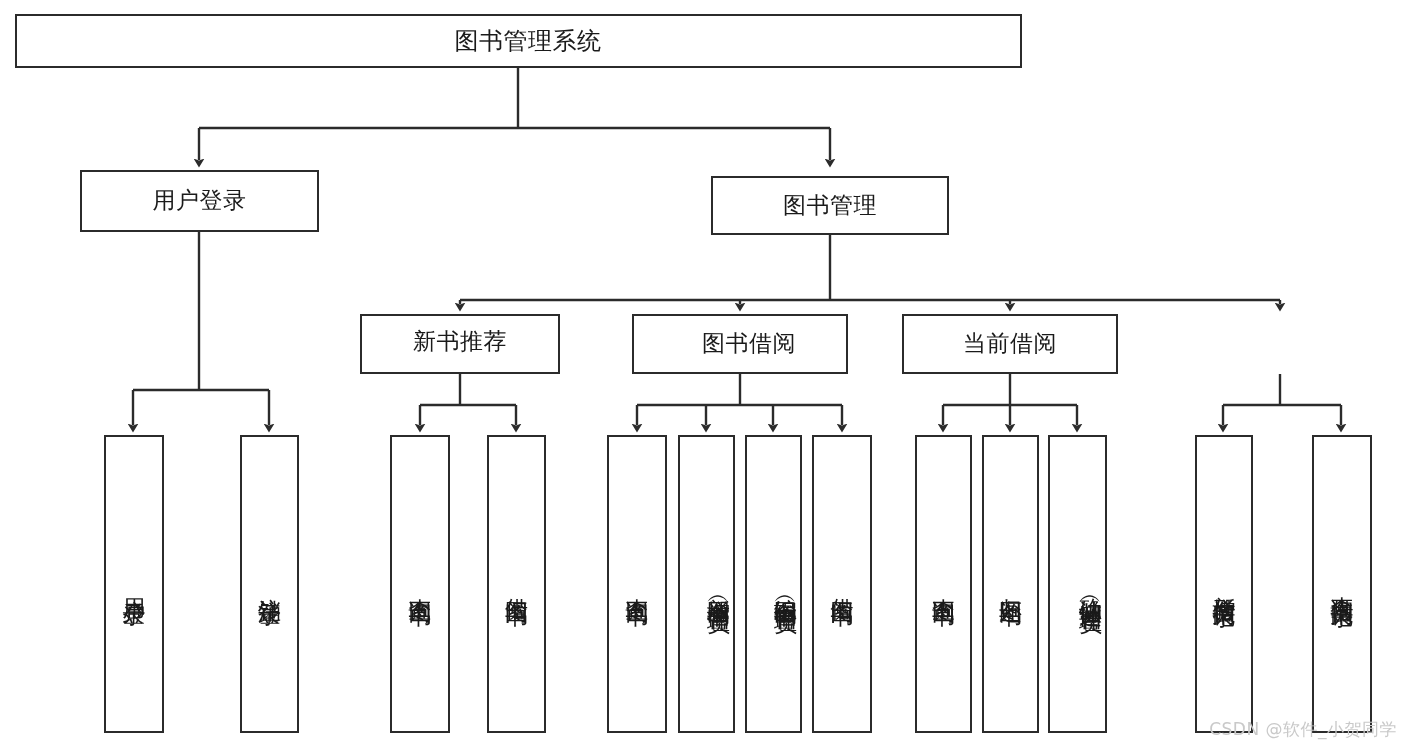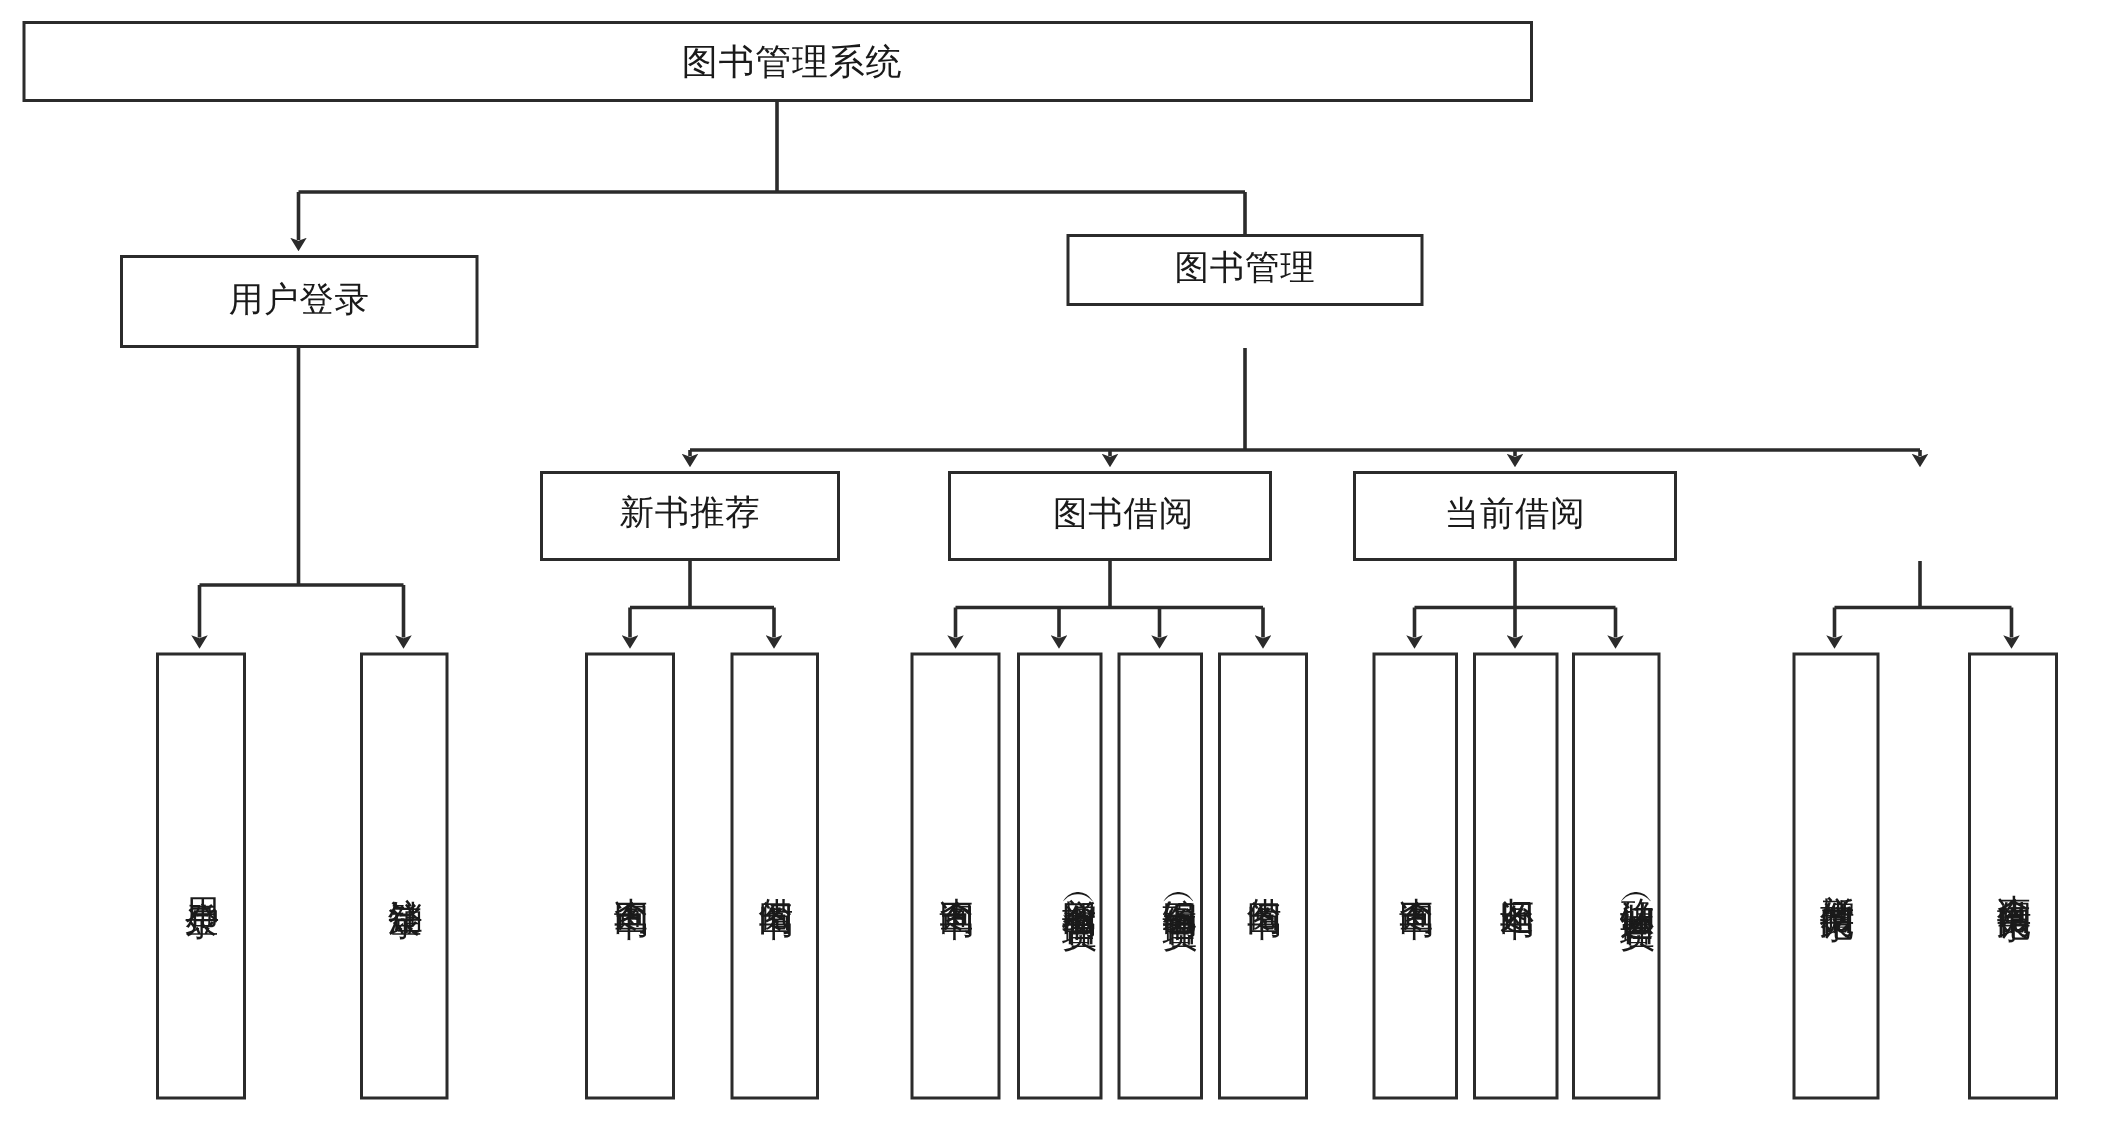--- a/index.html
+++ b/index.html
@@ -127,21 +127,21 @@
     </g>
   </svg>
 
   <div class="node horiz root" style="left:15px; top:14px; width:1007px; height:54px;padding-left:19px;">
     <span>图书管理系统</span>
   </div>
 
   <div class="node horiz" style="left:80px; top:170px; width:239px; height:62px;">
     <span>用户登录</span>
   </div>
-  <div class="node horiz" style="left:711px; top:156px; width:238px; height:48px;">
+  <div class="node horiz" style="left:711px; top:176px; width:238px; height:59px;">
     <span>图书管理</span>
   </div>
 
   <div class="node horiz" style="left:360px; top:314px; width:200px; height:60px;font-family:Liberation Mono, monospace;">
     <span>新书推荐</span>
   </div>
   <div class="node horiz" style="left:632px; top:314px; width:216px; height:60px;padding-left:18px;">
     <span>图书借阅</span>
   </div>
   <div class="node horiz" style="left:902px; top:314px; width:216px; height:60px;">
@@ -185,14 +185,15 @@
     <span>确认归还（管理员）</span>
   </div>
 
   <div class="node vert mid" style="left:1195px; top:435px; width:58px; height:298px;">
     <span>新增借阅记录</span>
   </div>
   <div class="node vert mid" style="left:1312px; top:435px; width:60px; height:298px;">
     <span>查询借阅记录</span>
   </div>
 
+  <div class="watermark">CSDN @软件_小贺同学</div>
 
 </div>
 
 </body></html>

